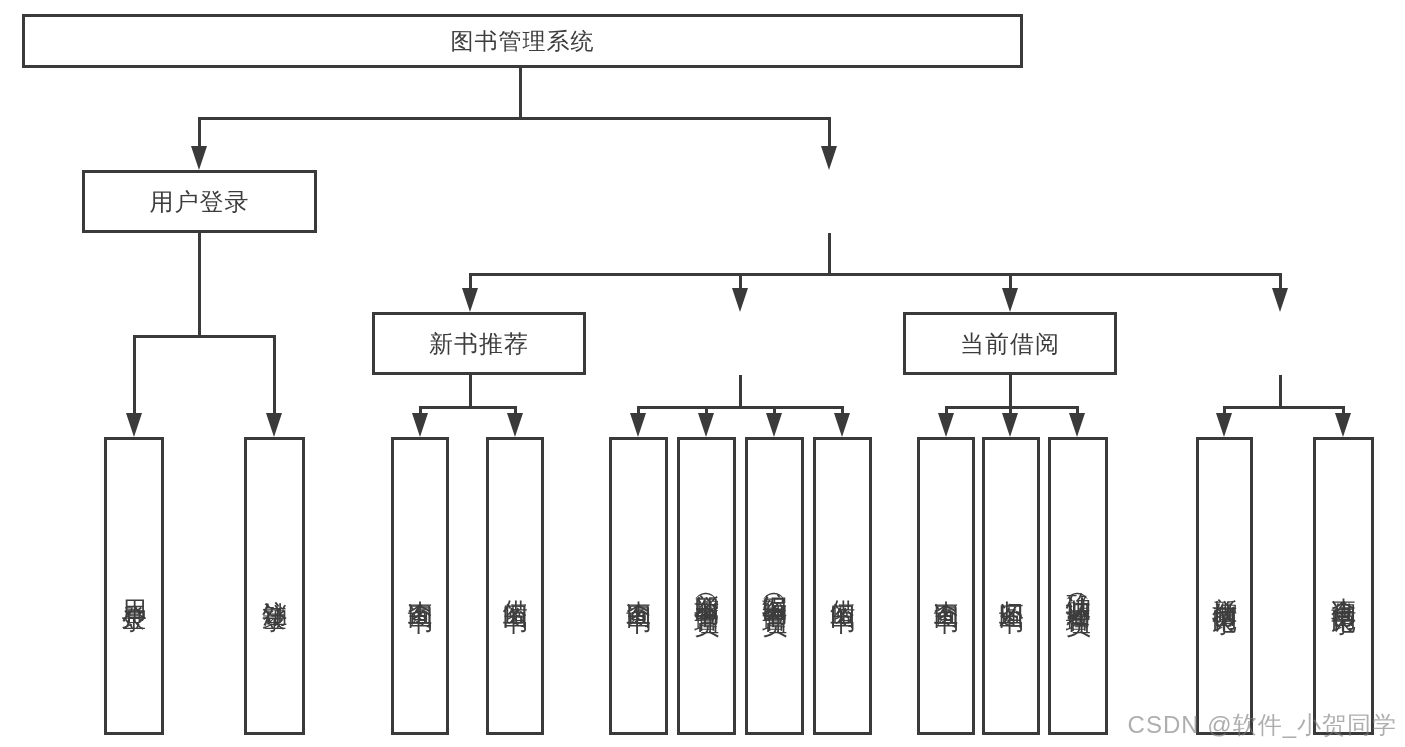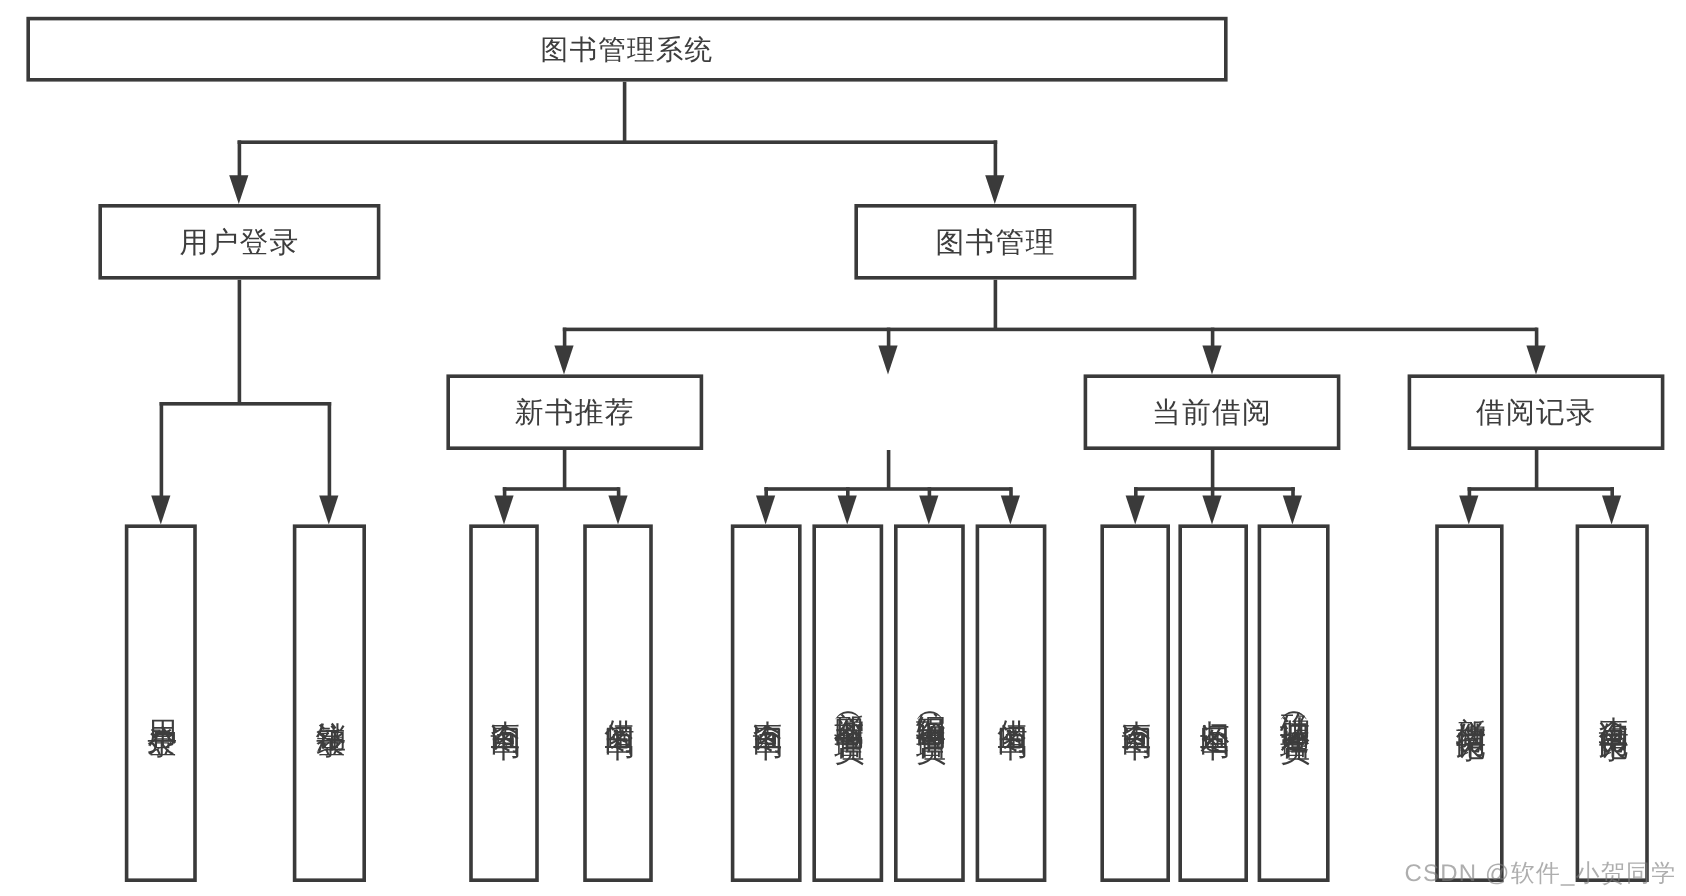--- a/index.html
+++ b/index.html
@@ -17,47 +17,41 @@
     font-size:25px;letter-spacing:3px;line-height:1.1;color:#3d3d3d;
   }
   .ln{position:absolute;background:#3a3a3a;z-index:1;}
   .arw{
     position:absolute;width:0;height:0;z-index:1;
     border-left:8px solid transparent;border-right:8px solid transparent;
     border-top:24px solid #3a3a3a;
   }
   #watermark{
     position:absolute;right:8px;bottom:6px;z-index:5;
-    font-size:20px;color:rgba(125,125,125,0.62);letter-spacing:1px;white-space:nowrap;
+    font-size:24px;color:rgba(125,125,125,0.62);letter-spacing:1px;white-space:nowrap;
   }
 </style>
 </head>
 <body>
 
 <div id="stage">
 
   <div class="box" style="left:22px;top:14px;width:1001px;height:54px;font-size:23px;">
     <span>图书管理系统</span>
   </div>
 
   <div class="box" style="left:82px;top:170px;width:235px;height:63px;">
     <span>用户登录</span>
   </div>
-  <div class="box" style="left:712px;top:170px;width:235px;height:63px;">
-    <span>图书管理</span>
-  </div>
 
   <div class="box" style="left:372px;top:312px;width:214px;height:63px;">
     <span>新书推荐</span>
   </div>
   <div class="box" style="left:903px;top:312px;width:214px;height:63px;">
     <span>当前借阅</span>
-  </div>
-  <div class="box" style="left:1173px;top:312px;width:214px;height:63px;">
-    <span>借阅记录</span>
   </div>
 
   <div class="box vbox" style="left:104px;top:437px;width:60px;height:298px;">
     <span class="vtxt">用户登录</span>
   </div>
   <div class="box vbox" style="left:244px;top:437px;width:61px;height:298px;">
     <span class="vtxt">注销登录</span>
   </div>
 
   <div class="box vbox" style="left:391px;top:437px;width:58px;height:298px;">

